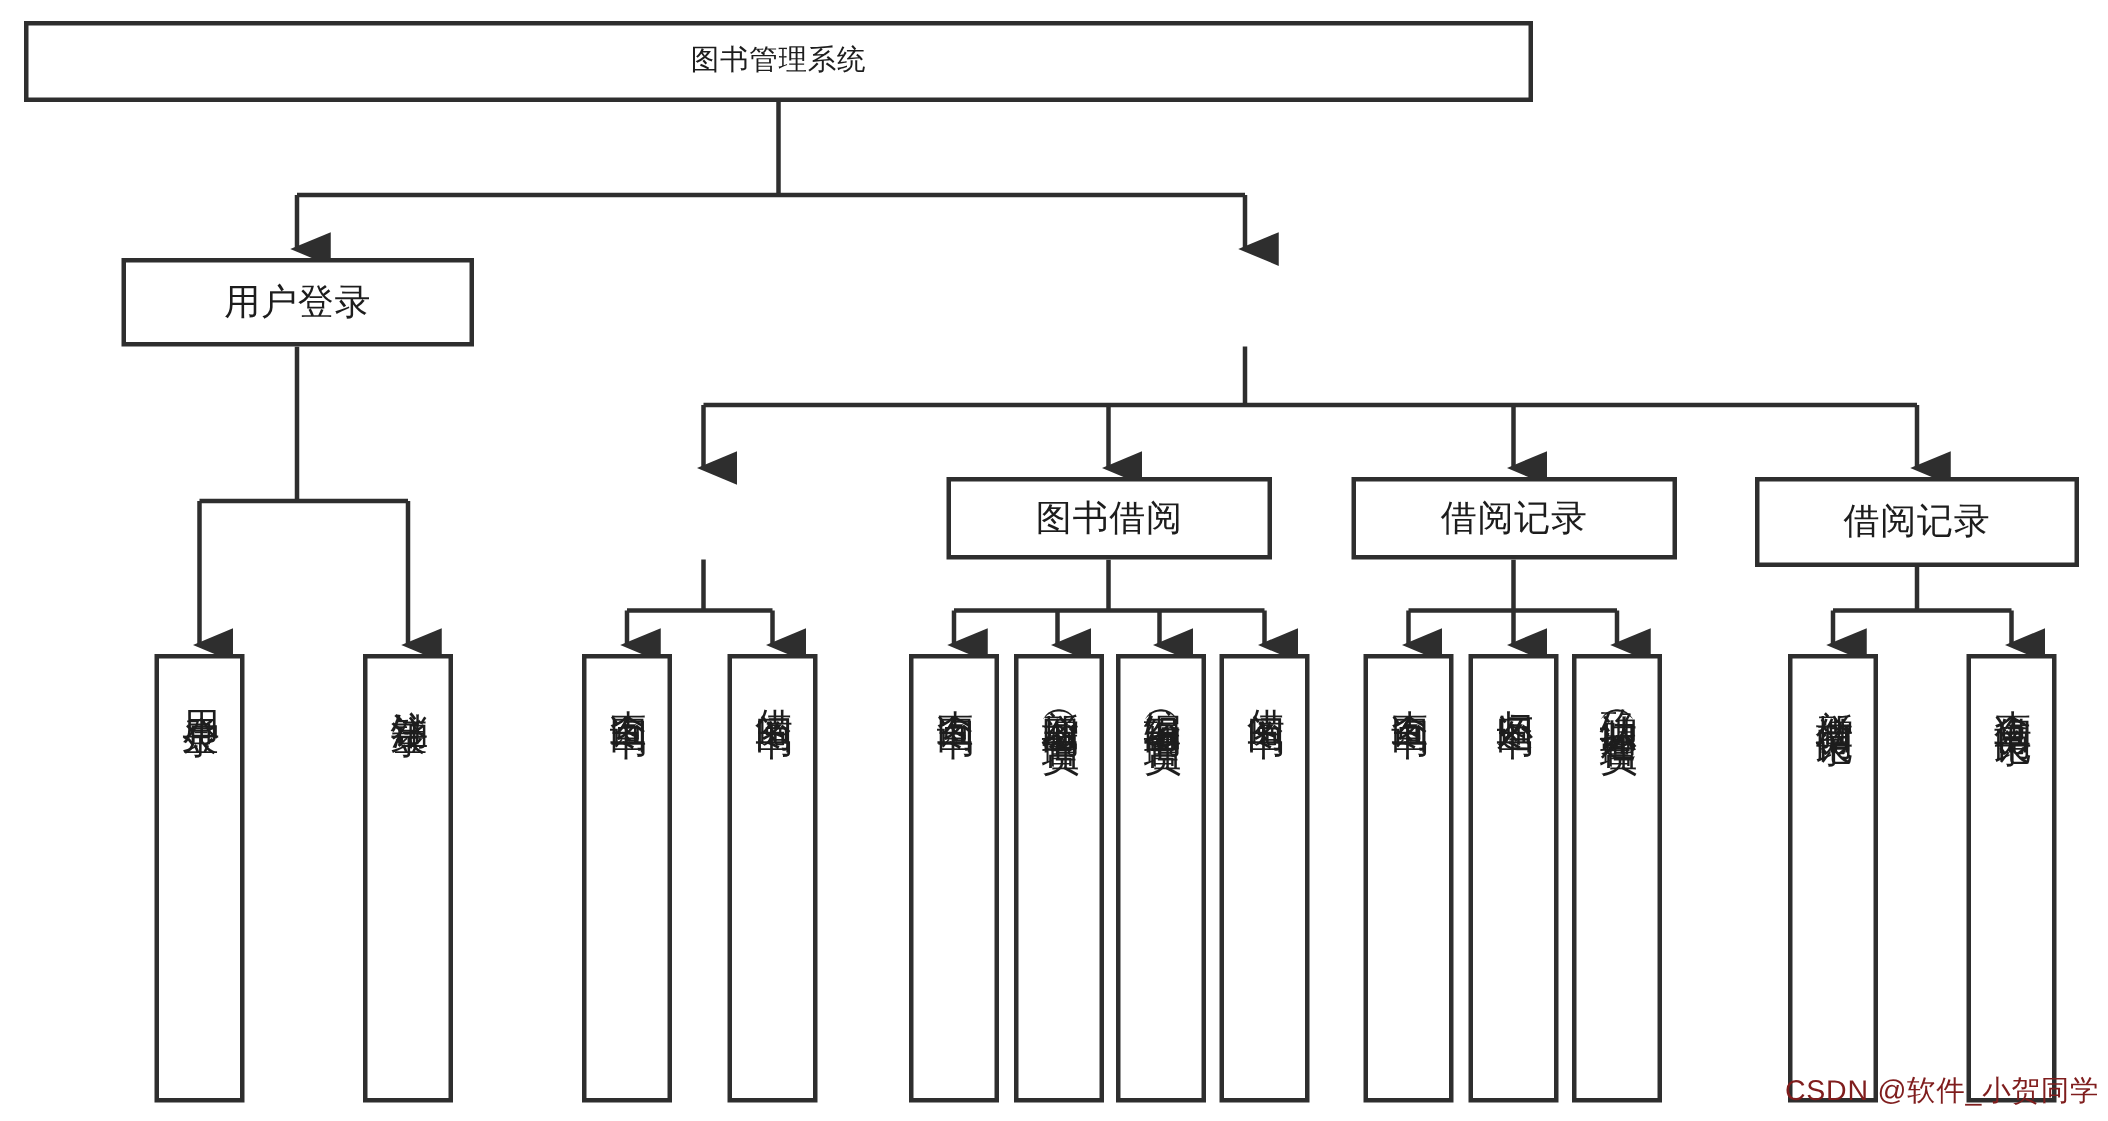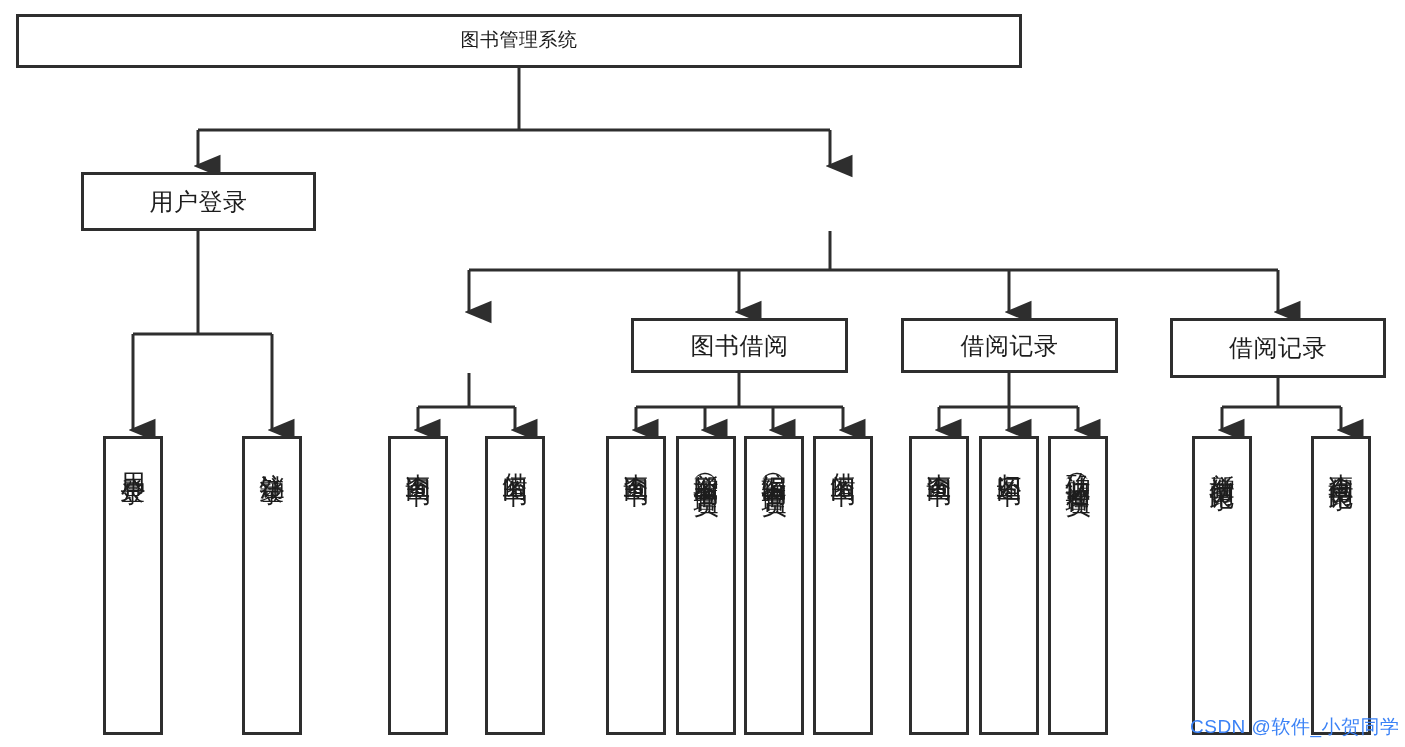--- a/index.html
+++ b/index.html
@@ -55,21 +55,21 @@
   }
   .node.vertical .node-label {
     writing-mode: vertical-rl;
     text-orientation: upright;
     font-size: 25px;
     letter-spacing: 3px;
     line-height: 1;
   }
   .watermark {
     position: absolute;
-    color: #3b82f6;
+    color: #7f1d1d;
     font-size: 19px;
     letter-spacing: 0.5px;
     white-space: nowrap;
     z-index: 3;
     pointer-events: none;
   }
 </style>
 </head>
 <body>
 

